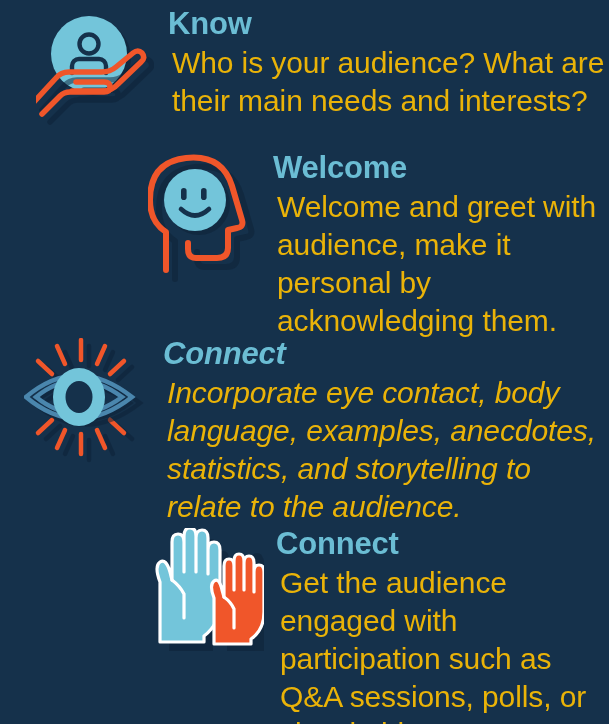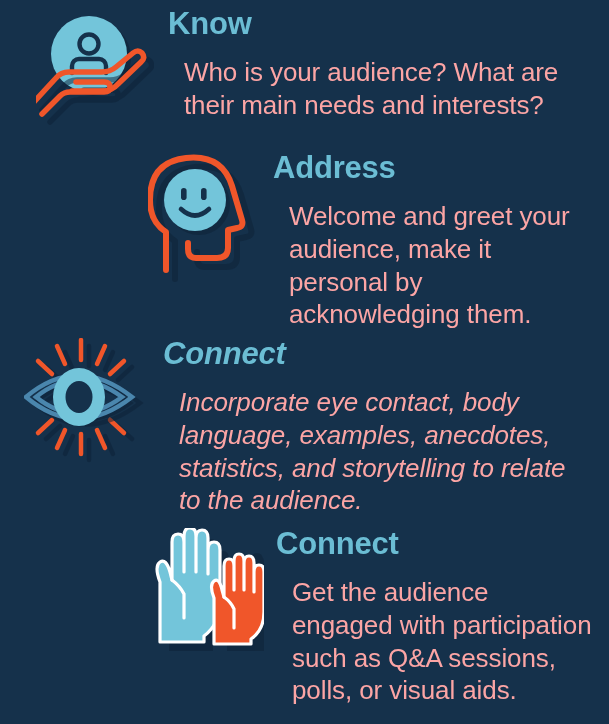--- a/index.html
+++ b/index.html
@@ -34,25 +34,25 @@
   .heading {
     color: #6bbdd4;
     font-size: 31px;
     font-weight: bold;
     line-height: 1.04;
     letter-spacing: -0.2px;
     margin: 0 0 1px 0;
     white-space: nowrap;
   }
   .body-text {
-    color: #fca5a5;
-    font-size: 26px;
+    color: #eab308;
+    font-size: 30px;
     line-height: 1.26;
     letter-spacing: -0.1px;
-    margin: 16px;
+    margin: 4px;
   }
 
   
   #sec-know    { left: 36px;  top: 8px;   width: 573px; }
   #sec-know .text-col   { margin-left: 14px; width: 420px; }
   #sec-address { left: 148px; top: 152px; width: 461px; }
   #sec-address .text-col { margin-left: 10px; width: 330px; }
   #sec-connect { left: 24px;  top: 338px; width: 585px; }
   #sec-connect .text-col { margin-left: 14px; width: 430px; font-style: italic; }
   #sec-involve { left: 152px; top: 528px; width: 457px; }
@@ -108,22 +108,22 @@
 
         <g>
           <circle cx="47" cy="48" r="31" fill="#73c5da"></circle>
           <rect x="33" y="36" width="5.6" height="12" rx="2.8" fill="#15314b"></rect>
           <rect x="53" y="36" width="5.6" height="12" rx="2.8" fill="#15314b"></rect>
           <path d="M33 57 Q47 70 61 57" fill="none" stroke="#15314b" stroke-width="4.6" stroke-linecap="round"></path>
         </g>
       </svg>
     </div>
     <div class="text-col">
-      <div class="heading">Address</div>
-      <p class="body-text">Welcome and greet your audience, make it personal by acknowledging them.</p>
+      <div class="heading">Welcome</div>
+      <p class="body-text">Welcome and greet with audience, make it personal by acknowledging them.</p>
     </div>
   </div>
 
   <div class="section" id="sec-connect">
     <div class="icon-wrap">
       <svg class="svg-icon" width="125" height="125" viewBox="0 0 125 125">
 
         <g stroke-linecap="round">
           <g stroke="#0d2136" stroke-width="4.5" opacity="0.5" transform="translate(4,4)">
             <line x1="61" y1="4" x2="61" y2="24"></line>

